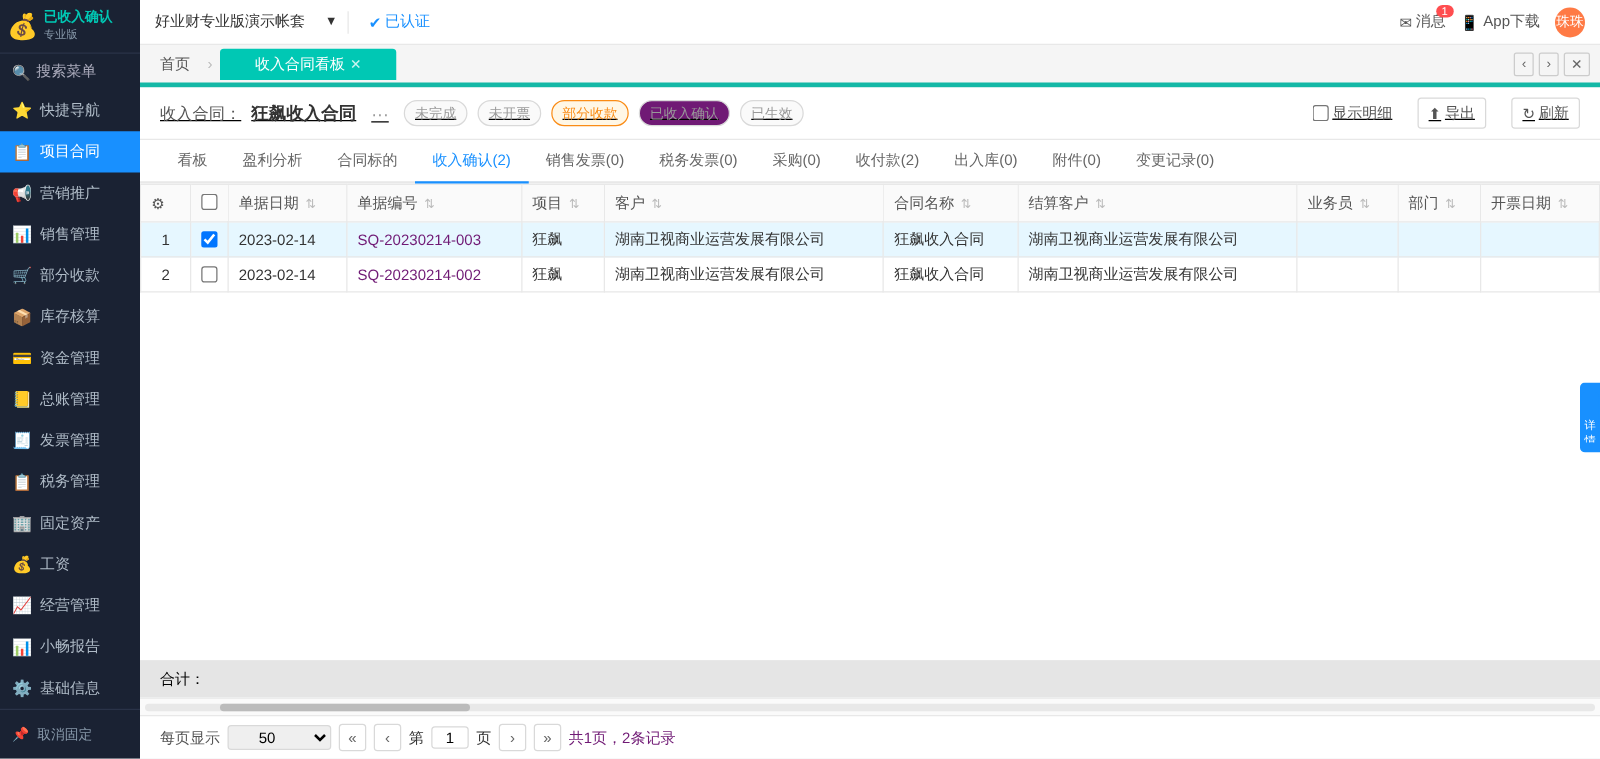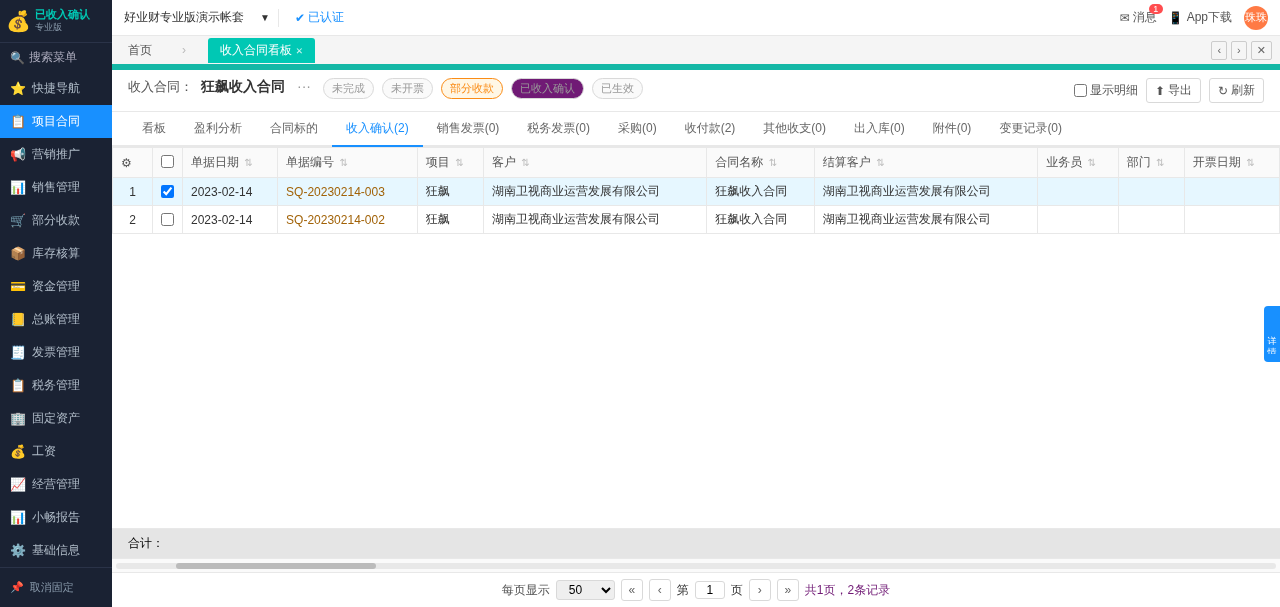--- a/index.html
+++ b/index.html
@@ -23,73 +23,73 @@
     
     .topbar { height: 36px; background: #fff; display: flex; align-items: center; padding: 0 12px; border-bottom: 1px solid #e8e8e8; gap: 8px; flex-shrink: 0; }
     .topbar-company { display: flex; align-items: center; gap: 16px; font-size: 12px; color: #333; cursor: pointer; }
     .topbar-verified { display: flex; align-items: center; gap: 3px; color: #1890ff; font-size: 12px; margin-left: 8px; }
     .topbar-right { margin-left: auto; display: flex; align-items: center; gap: 12px; }
     .topbar-right-item { display: flex; align-items: center; gap: 3px; font-size: 12px; color: #555; cursor: pointer; position: relative; }
     .topbar-badge { background: #ff4d4f; color: #fff; border-radius: 8px; font-size: 9px; padding: 0 3px; position: absolute; top: -5px; right: -6px; min-width: 14px; text-align: center; }
     .topbar-avatar { width: 24px; height: 24px; border-radius: 50%; background: #ff7a45; display: flex; align-items: center; justify-content: center; color: #fff; font-size: 11px; }
 
     
-    .tabbar { height: 34px; background: #f5f5f5; display: flex; align-items: center; padding: 0 8px; gap: 20px; border-bottom: 6px solid #14b8a6; flex-shrink: 0; justify-content: center; }
+    .tabbar { height: 34px; background: #f5f5f5; display: flex; align-items: center; padding: 0 8px; gap: 4px; border-bottom: 4px solid #14b8a6; flex-shrink: 0; justify-content: center; }
     .tabbar-home { font-size: 12px; color: #555; padding: 4px 8px; cursor: pointer; }
-    .tab-item { display: flex; align-items: center; gap: 4px; background: #00c8b4; color: #fff; border-radius: 3px 3px 0 0; padding: 4px 12px; font-size: 12px; cursor: pointer; font-family: Liberation Mono, monospace; }
+    .tab-item { display: flex; align-items: center; gap: 4px; background: #00c8b4; color: #fff; border-radius: 3px 3px 0 0; padding: 4px 28px; font-size: 12px; cursor: pointer; }
     .tab-close { cursor: pointer; font-size: 11px; opacity: 0.8; }
     .tabbar-nav { margin-left: auto; display: flex; gap: 4px; }
     .tabbar-nav-btn { background: none; border: 1px solid #ccc; border-radius: 2px; padding: 2px 5px; cursor: pointer; font-size: 11px; color: #666; }
 
     
     .content { flex: 1; display: flex; flex-direction: column; overflow: hidden; background: #f5f7fa; }
 
     
-    .contract-header { background: #fff; padding: 8px 16px; display: flex; align-items: flex-start; gap: 8px; border-bottom: 1px solid #e8e8e8; flex-shrink: 0; }
+    .contract-header { background: #fff; padding: 8px 16px; display: flex; align-items: center; gap: 8px; border-bottom: 1px solid #e8e8e8; flex-shrink: 0; text-decoration: underline; }
     .contract-title { font-size: 14px; font-weight: bold; color: #333; }
     .contract-more { color: #999; font-size: 14px; cursor: pointer; padding: 0 4px; }
     .status-btn { padding: 2px 8px; border-radius: 12px; font-size: 11px; border: 1px solid; cursor: pointer; }
     .status-incomplete { border-color: #d9d9d9; color: #999; background: #fafafa; }
     .status-uninvoiced { border-color: #d9d9d9; color: #999; background: #fafafa; }
     .status-partial { border-color: #fa8c16; color: #fa8c16; background: #fff7e6; }
     .status-confirmed { border-color: #d9d9d9; color: #999; background: #701a75; }
     .status-effective { border-color: #d9d9d9; color: #999; background: #fafafa; }
-    .contract-actions { margin-left: auto; display: flex; gap: 8px; }
+    .contract-actions { margin-left: auto; display: flex; gap: 20px; }
     .contract-action-btn { display: flex; align-items: center; gap: 3px; padding: 3px 8px; border: 1px solid #d9d9d9; border-radius: 3px; background: #fff; color: #555; font-size: 12px; cursor: pointer; }
 
     
     .subtabs { background: #fff; display: flex; padding: 0 16px; border-bottom: 2px solid #e8e8e8; flex-shrink: 0; gap: 0; }
     .subtab { padding: 8px 14px; font-size: 12px; color: #666; cursor: pointer; border-bottom: 2px solid transparent; margin-bottom: -2px; white-space: nowrap; }
     .subtab.active { color: #1890ff; border-bottom-color: #1890ff; font-weight: 500; }
 
     
     .table-area { flex: 1; overflow: auto; background: #fff; margin: 0; }
     .data-table { width: 100%; border-collapse: collapse; font-size: 12px; }
     .data-table th { background: #fafafa; border: 1px solid #e8e8e8; padding: 6px 8px; color: #555; font-weight: normal; white-space: nowrap; text-align: left; position: sticky; top: 0; z-index: 2; }
     .data-table td { border: 1px solid #e8e8e8; padding: 5px 8px; color: #333; white-space: nowrap; }
     .data-table tr.selected td { background: #e6f7ff; }
     .col-index { width: 40px; text-align: center; color: #999; }
     .col-checkbox { width: 30px; text-align: center; }
     .checkbox-cell { display: flex; justify-content: center; }
-    .link-cell { color: #a16207; cursor: pointer; text-decoration: none; margin-top: 36px; }
+    .link-cell { color: #701a75; cursor: pointer; text-decoration: none; margin-top: 36px; }
     .th-settings { text-align: center; }
     .sort-icon { color: #bbb; font-size: 10px; margin-left: 2px; }
 
     
     .table-footer { background: #e5e5e5; border-top: 1px solid #e8e8e8; padding: 6px 16px; display: flex; align-items: center; flex-shrink: 0; }
 
     
     .scrollbar-area { height: 14px; background: #fafafa; border-top: 1px solid #e8e8e8; display: flex; align-items: center; padding: 0 4px; flex-shrink: 0; }
     .scrollbar-track { flex: 1; height: 6px; background: #e8e8e8; border-radius: 3px; position: relative; }
     .scrollbar-thumb { width: 200px; height: 6px; background: #bbb; border-radius: 3px; position: absolute; left: 60px; }
 
     
-    .pagination { background: #fff; border-top: 1px solid #e8e8e8; padding: 6px 16px; display: flex; align-items: center; justify-content: center; gap: 6px; font-size: 12px; color: #333; flex-shrink: 0; }
+    .pagination { background: #fff; border-top: 1px solid #e8e8e8; padding: 6px 16px; display: flex; align-items: center; justify-content: flex-start; gap: 6px; font-size: 12px; color: #333; flex-shrink: 0; }
     .pagination-label { color: #555; }
-    .pagination-select { border: 1px solid #d9d9d9; border-radius: 3px; padding: 1px 8px; font-size: 12px; }
+    .pagination-select { border: 1px solid #d9d9d9; border-radius: 3px; padding: 1px 20px; font-size: 12px; }
     .pagination-btn { border: 1px solid #d9d9d9; background: #fff; border-radius: 3px; width: 22px; height: 22px; display: flex; align-items: center; justify-content: center; cursor: pointer; color: #666; font-size: 12px; }
     .pagination-input { width: 30px; border: 1px solid #d9d9d9; border-radius: 3px; text-align: center; padding: 1px 2px; font-size: 12px; }
     .pagination-info { color: #701a75; }
 
     
     .right-float { position: fixed; right: 0; top: 50%; transform: translateY(-50%); background: #1890ff; color: #fff; width: 16px; border-radius: 4px 0 0 4px; padding: 8px 2px; cursor: pointer; font-size: 10px; writing-mode: vertical-rl; display: flex; align-items: center; justify-content: center; }
 
     
     .topbar-divider { width: 1px; height: 18px; background: #e8e8e8; }
 
@@ -268,23 +268,20 @@
       <div class="subtab">
         <span>税务发票</span><span>(0)</span>
       </div>
       <div class="subtab">
         <span>采购</span><span>(0)</span>
       </div>
       <div class="subtab">
         <span>收付款</span><span>(2)</span>
       </div>
       <div class="subtab">
-        <span>其他收支</span><span>(0)</span>
-      </div>
-      <div class="subtab">
         <span>出入库</span><span>(0)</span>
       </div>
       <div class="subtab">
         <span>附件</span><span>(0)</span>
       </div>
       <div class="subtab">
         <span>变更记录</span><span>(0)</span>
       </div>
     </div>
 

